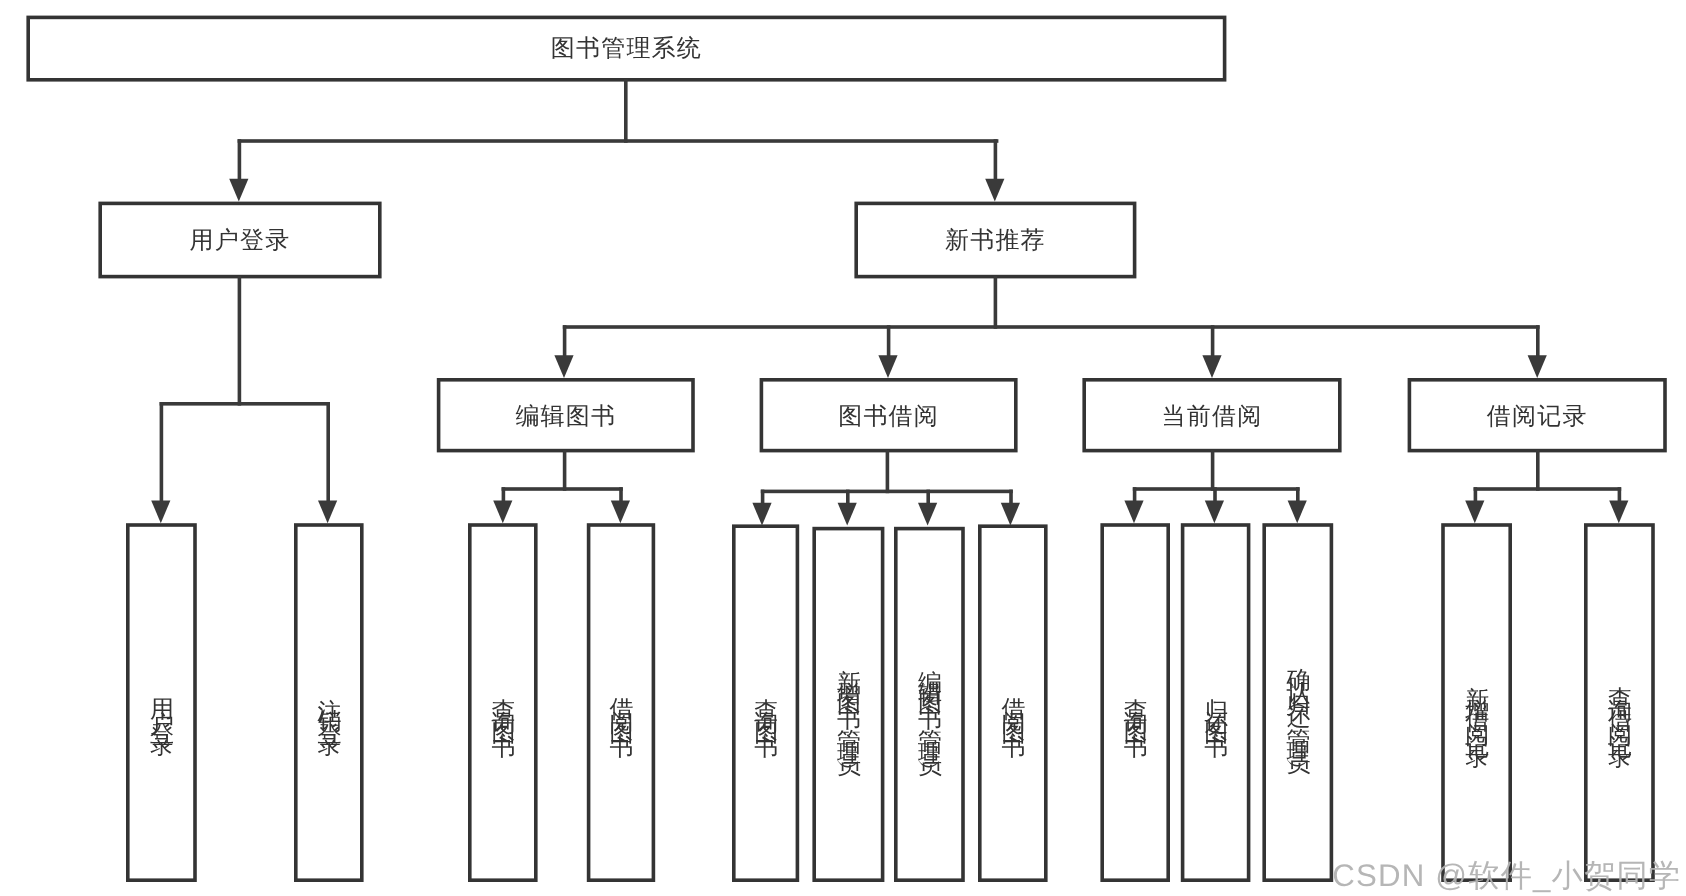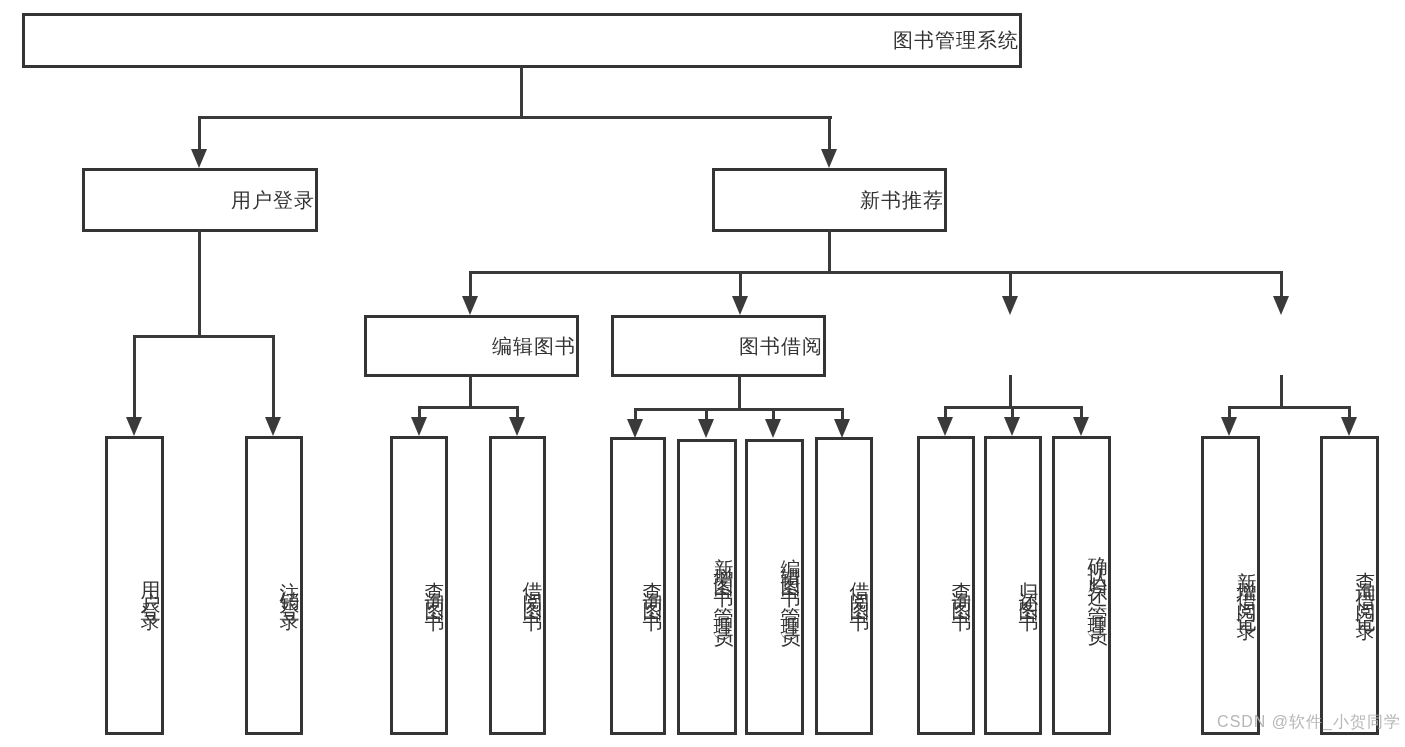--- a/index.html
+++ b/index.html
@@ -2,34 +2,34 @@
 <html><head>
 <meta charset="utf-8">
 <style>
   html,body{margin:0;padding:0;background:#ffffff;}
   #canvas{
     position:relative;width:1405px;height:747px;background:#ffffff;overflow:hidden;
     font-family:"Liberation Sans","DejaVu Sans",sans-serif;
   }
   .box{
     position:absolute;box-sizing:border-box;border:3px solid #343434;background:#ffffff;
-    display:flex;align-items:center;justify-content:flex-end;
+    display:flex;align-items:center;justify-content:center;
     color:#333333;font-size:20px;letter-spacing:1px;
   }
   .box.v span{
     writing-mode:vertical-rl;text-orientation:mixed;
     letter-spacing:10px;font-size:20px;color:#333333;line-height:1;
   }
   .vl{position:absolute;width:3px;background:#3a3a3a;}
   .hl{position:absolute;height:3px;background:#3a3a3a;}
   .ah{position:absolute;width:0;height:0;border-left:8px solid transparent;
       border-right:8px solid transparent;border-top:19px solid #3a3a3a;}
   #watermark{
     position:absolute;top:712px;right:4px;white-space:nowrap;
-    font-size:16px;color:rgba(178,178,178,0.95);z-index:10;letter-spacing:1px;text-align:center;
+    font-size:26px;color:rgba(178,178,178,0.95);z-index:10;letter-spacing:1px;text-align:center;
   }
 </style>
 </head>
 <body>
 
 <div id="canvas">
 
   <div class="box" style="left:22px;top:13px;width:1000px;height:55px">
     <span>图书管理系统</span>
   </div>
@@ -37,22 +37,28 @@
   <div class="box" style="left:82px;top:168px;width:236px;height:64px">
     <span>用户登录</span>
   </div>
   <div class="box" style="left:712px;top:168px;width:235px;height:64px">
     <span>新书推荐</span>
   </div>
 
   <div class="box" style="left:364px;top:315px;width:215px;height:62px">
     <span>编辑图书</span>
   </div>
-  <div class="box" style="left:611px;top:315px;width:215px;height:62px">
+  <div class="box" style="left:633px;top:315px;width:215px;height:62px">
     <span>图书借阅</span>
+  </div>
+  <div class="box" style="left:902px;top:315px;width:216px;height:62px">
+    <span>当前借阅</span>
+  </div>
+  <div class="box" style="left:1173px;top:315px;width:216px;height:62px">
+    <span>借阅记录</span>
   </div>
 
   <div class="box v" style="left:105px;top:436px;width:59px;height:299px">
     <span>用户登录</span>
   </div>
   <div class="box v" style="left:245px;top:436px;width:58px;height:299px">
     <span>注销登录</span>
   </div>
 
   <div class="box v" style="left:390px;top:436px;width:58px;height:299px">

